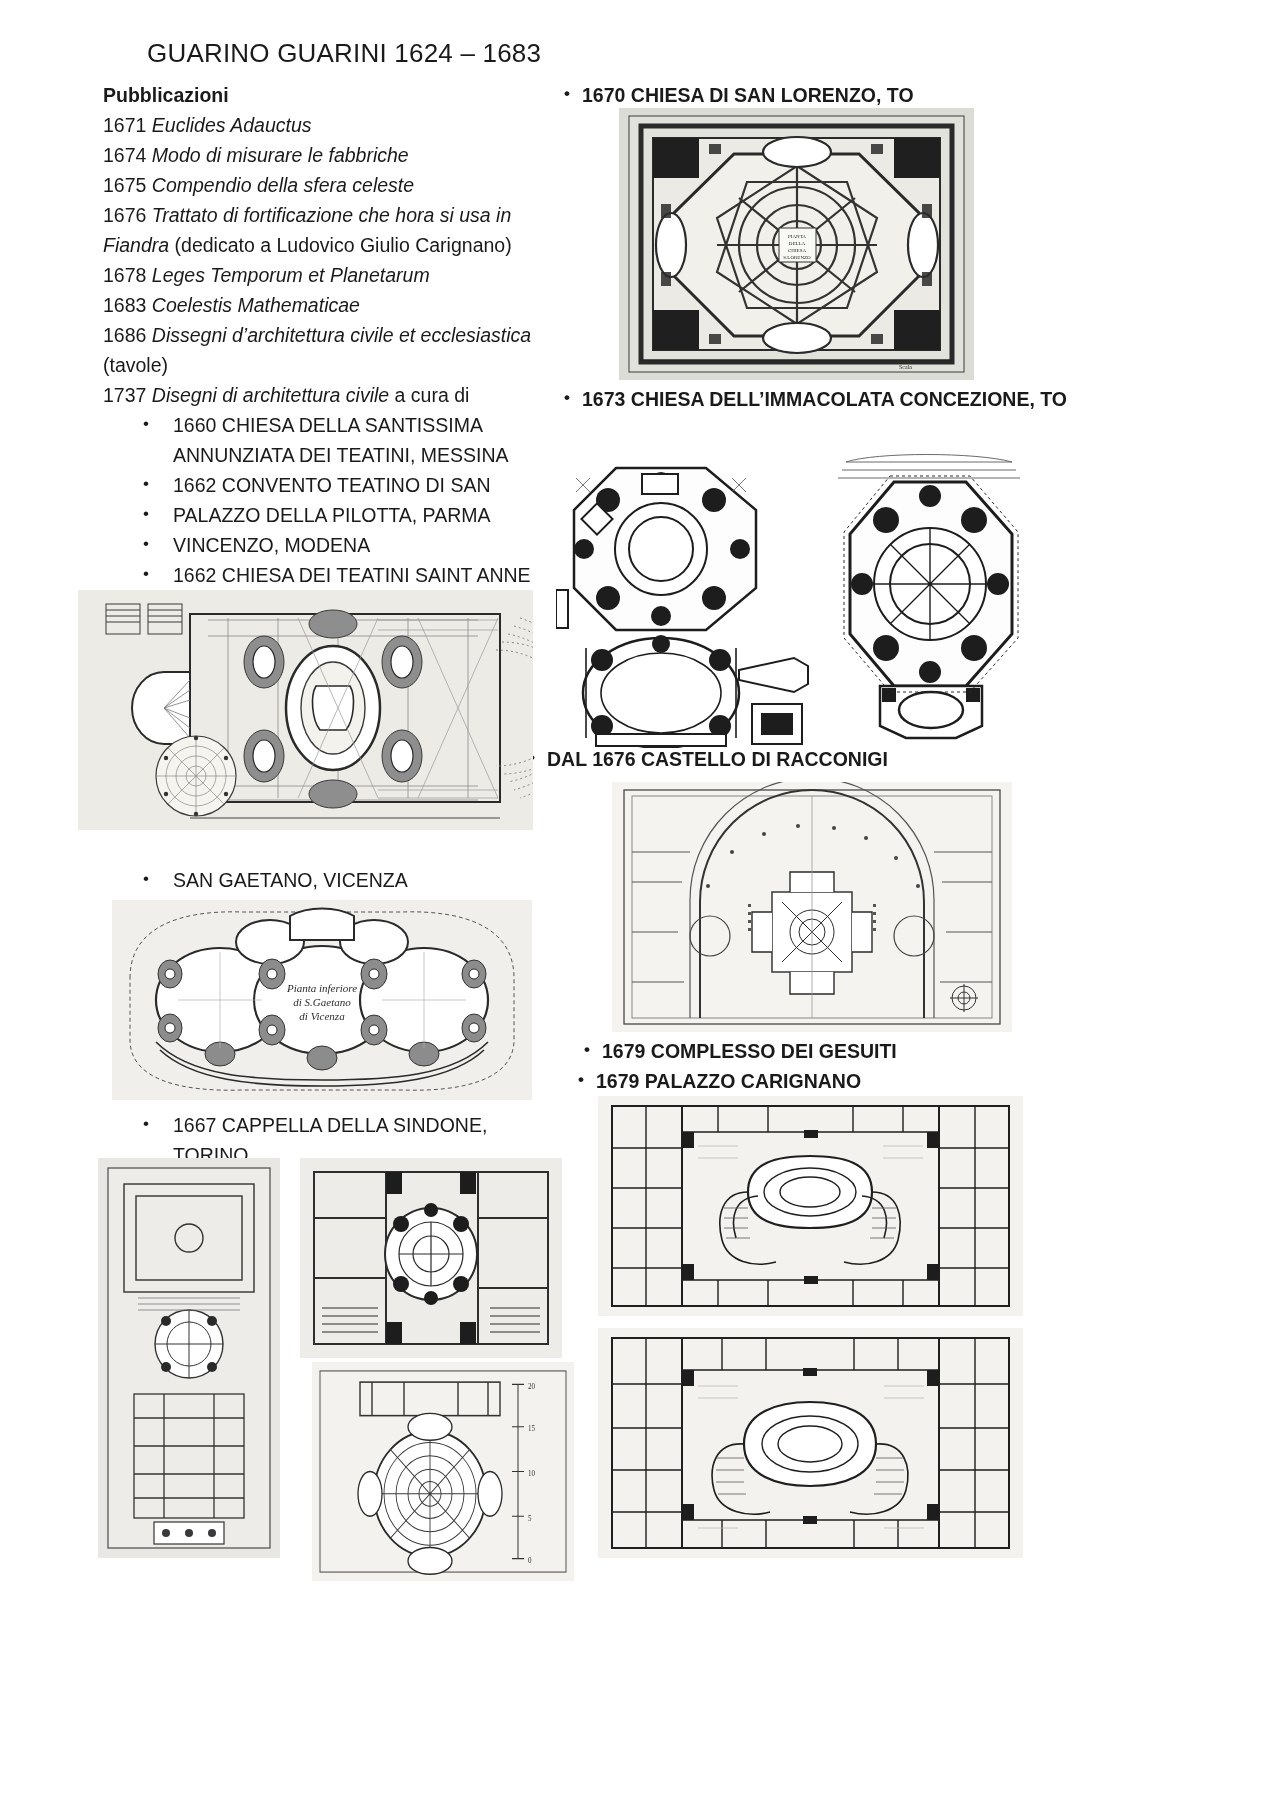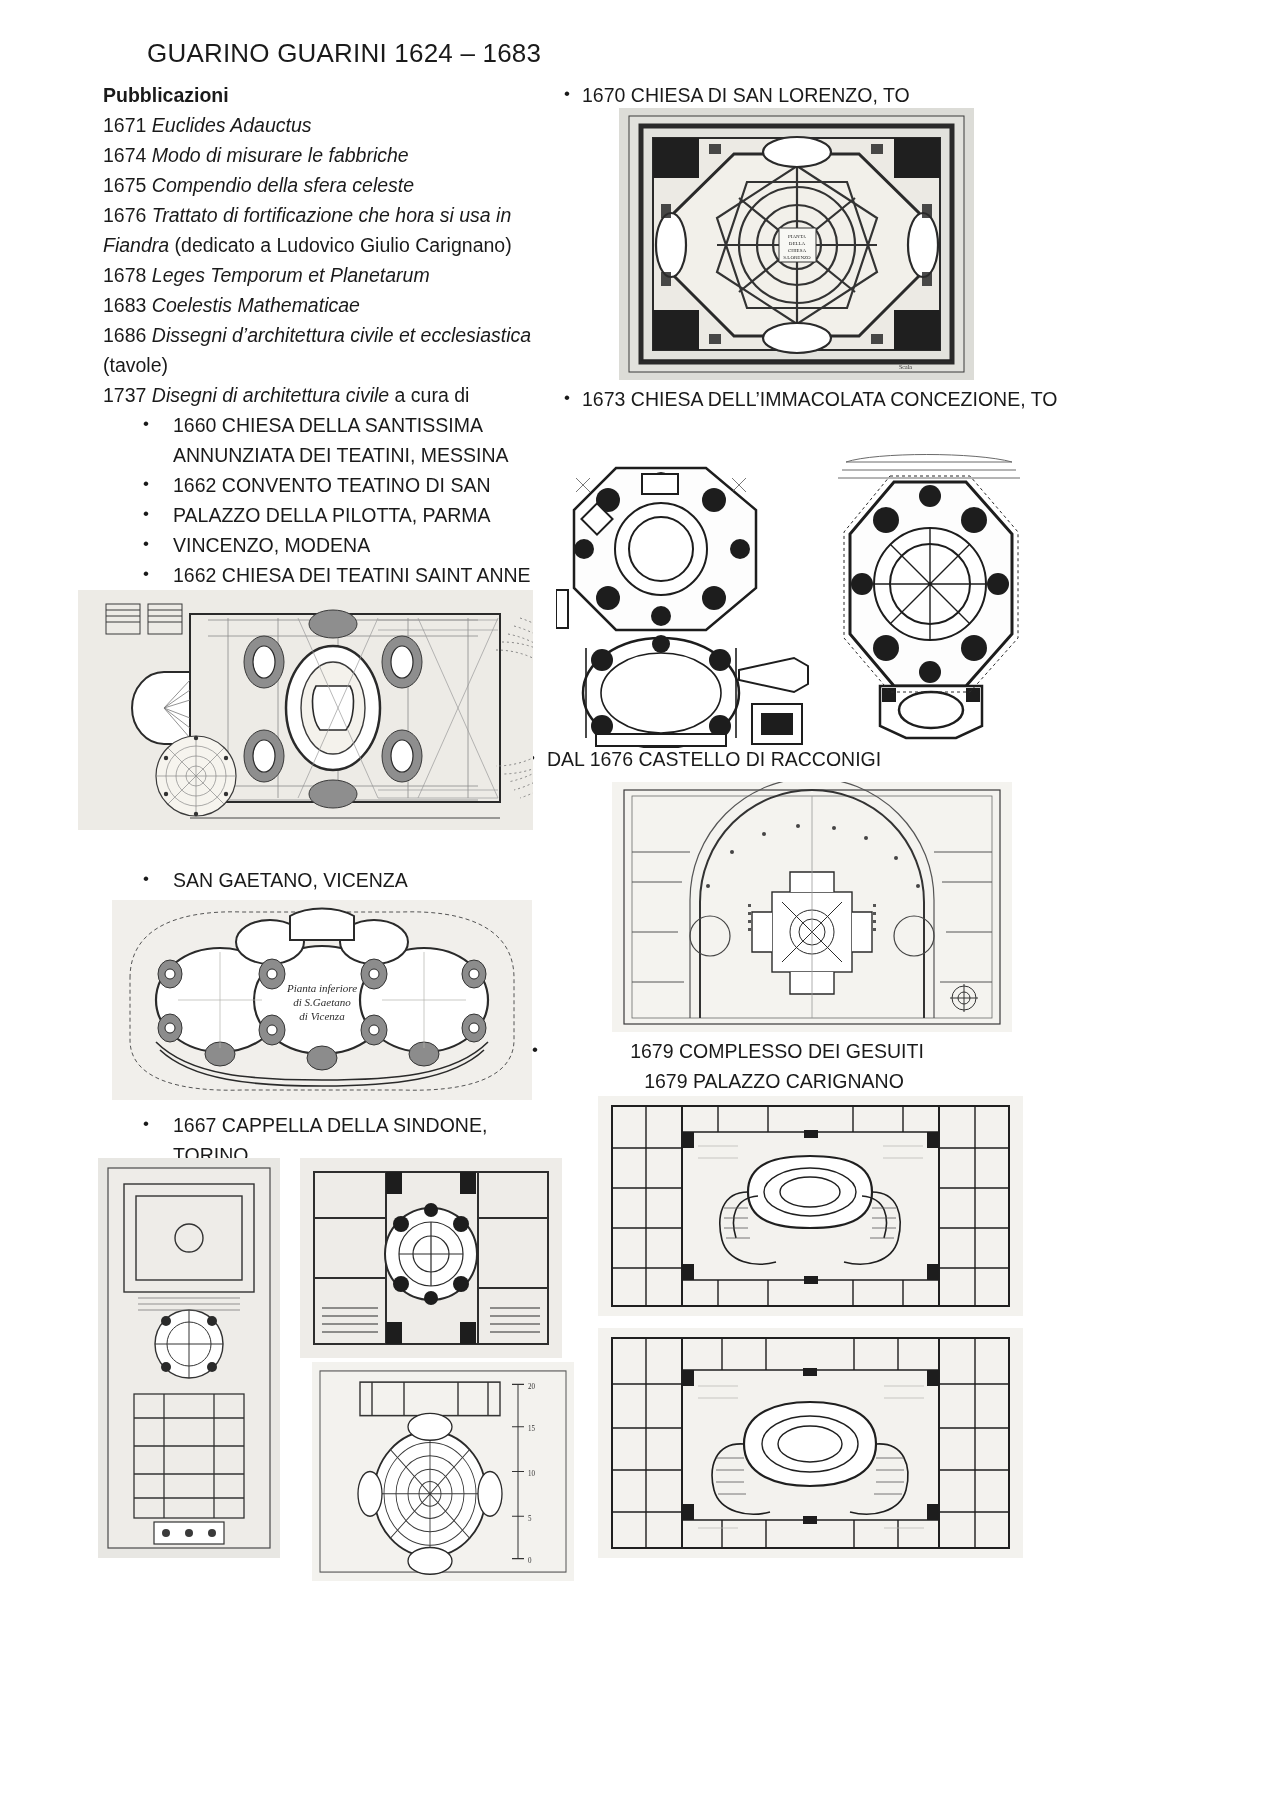--- a/index.html
+++ b/index.html
@@ -72,20 +72,21 @@
     list-style: none;
     margin: 0;
     padding: 0;
   }
   .rbullets li {
     position: relative;
     font-size: 19.5px;
     line-height: 30px;
     padding-left: 26px;
     white-space: nowrap;
+    font-weight: bold;
   }
   .rbullets li::before {
     content: "\2022";
     position: absolute;
     left: 8px;
     top: -1px;
     font-size: 17px;
   }
   .rbullets li.tight { padding-left: 20px; }
   .rbullets li.tight::before { left: 2px; }
@@ -144,21 +145,21 @@
       <li data-name="caption-immacolata">1673 CHIESA DELL’IMMACOLATA CONCEZIONE, TO</li>
     </ul>
   </div>
 
   <div style="position:absolute; left:527px; top:744px; width:480px;" data-name="right-caption-group-racconigi">
     <ul class="rbullets">
       <li class="tight" data-name="caption-racconigi">DAL 1676 CASTELLO DI RACCONIGI</li>
     </ul>
   </div>
 
-  <div style="position:absolute; left:524px; top:1036px; width:480px;text-align:center;" data-name="right-caption-group-carignano">
+  <div style="position:absolute; left:576px; top:1036px; width:480px;" data-name="right-caption-group-carignano">
     <ul class="rbullets">
       <li data-name="caption-gesuiti">1679 COMPLESSO DEI GESUITI</li>
       <li class="tight" data-name="caption-carignano">1679 PALAZZO CARIGNANO</li>
     </ul>
   </div>
 
   <div style="position:absolute; left:103px; top:865px; width:440px;" data-name="san-gaetano-caption-group">
     <ul class="bullets">
       <li data-name="caption-san-gaetano">SAN GAETANO, VICENZA</li>
     </ul>

